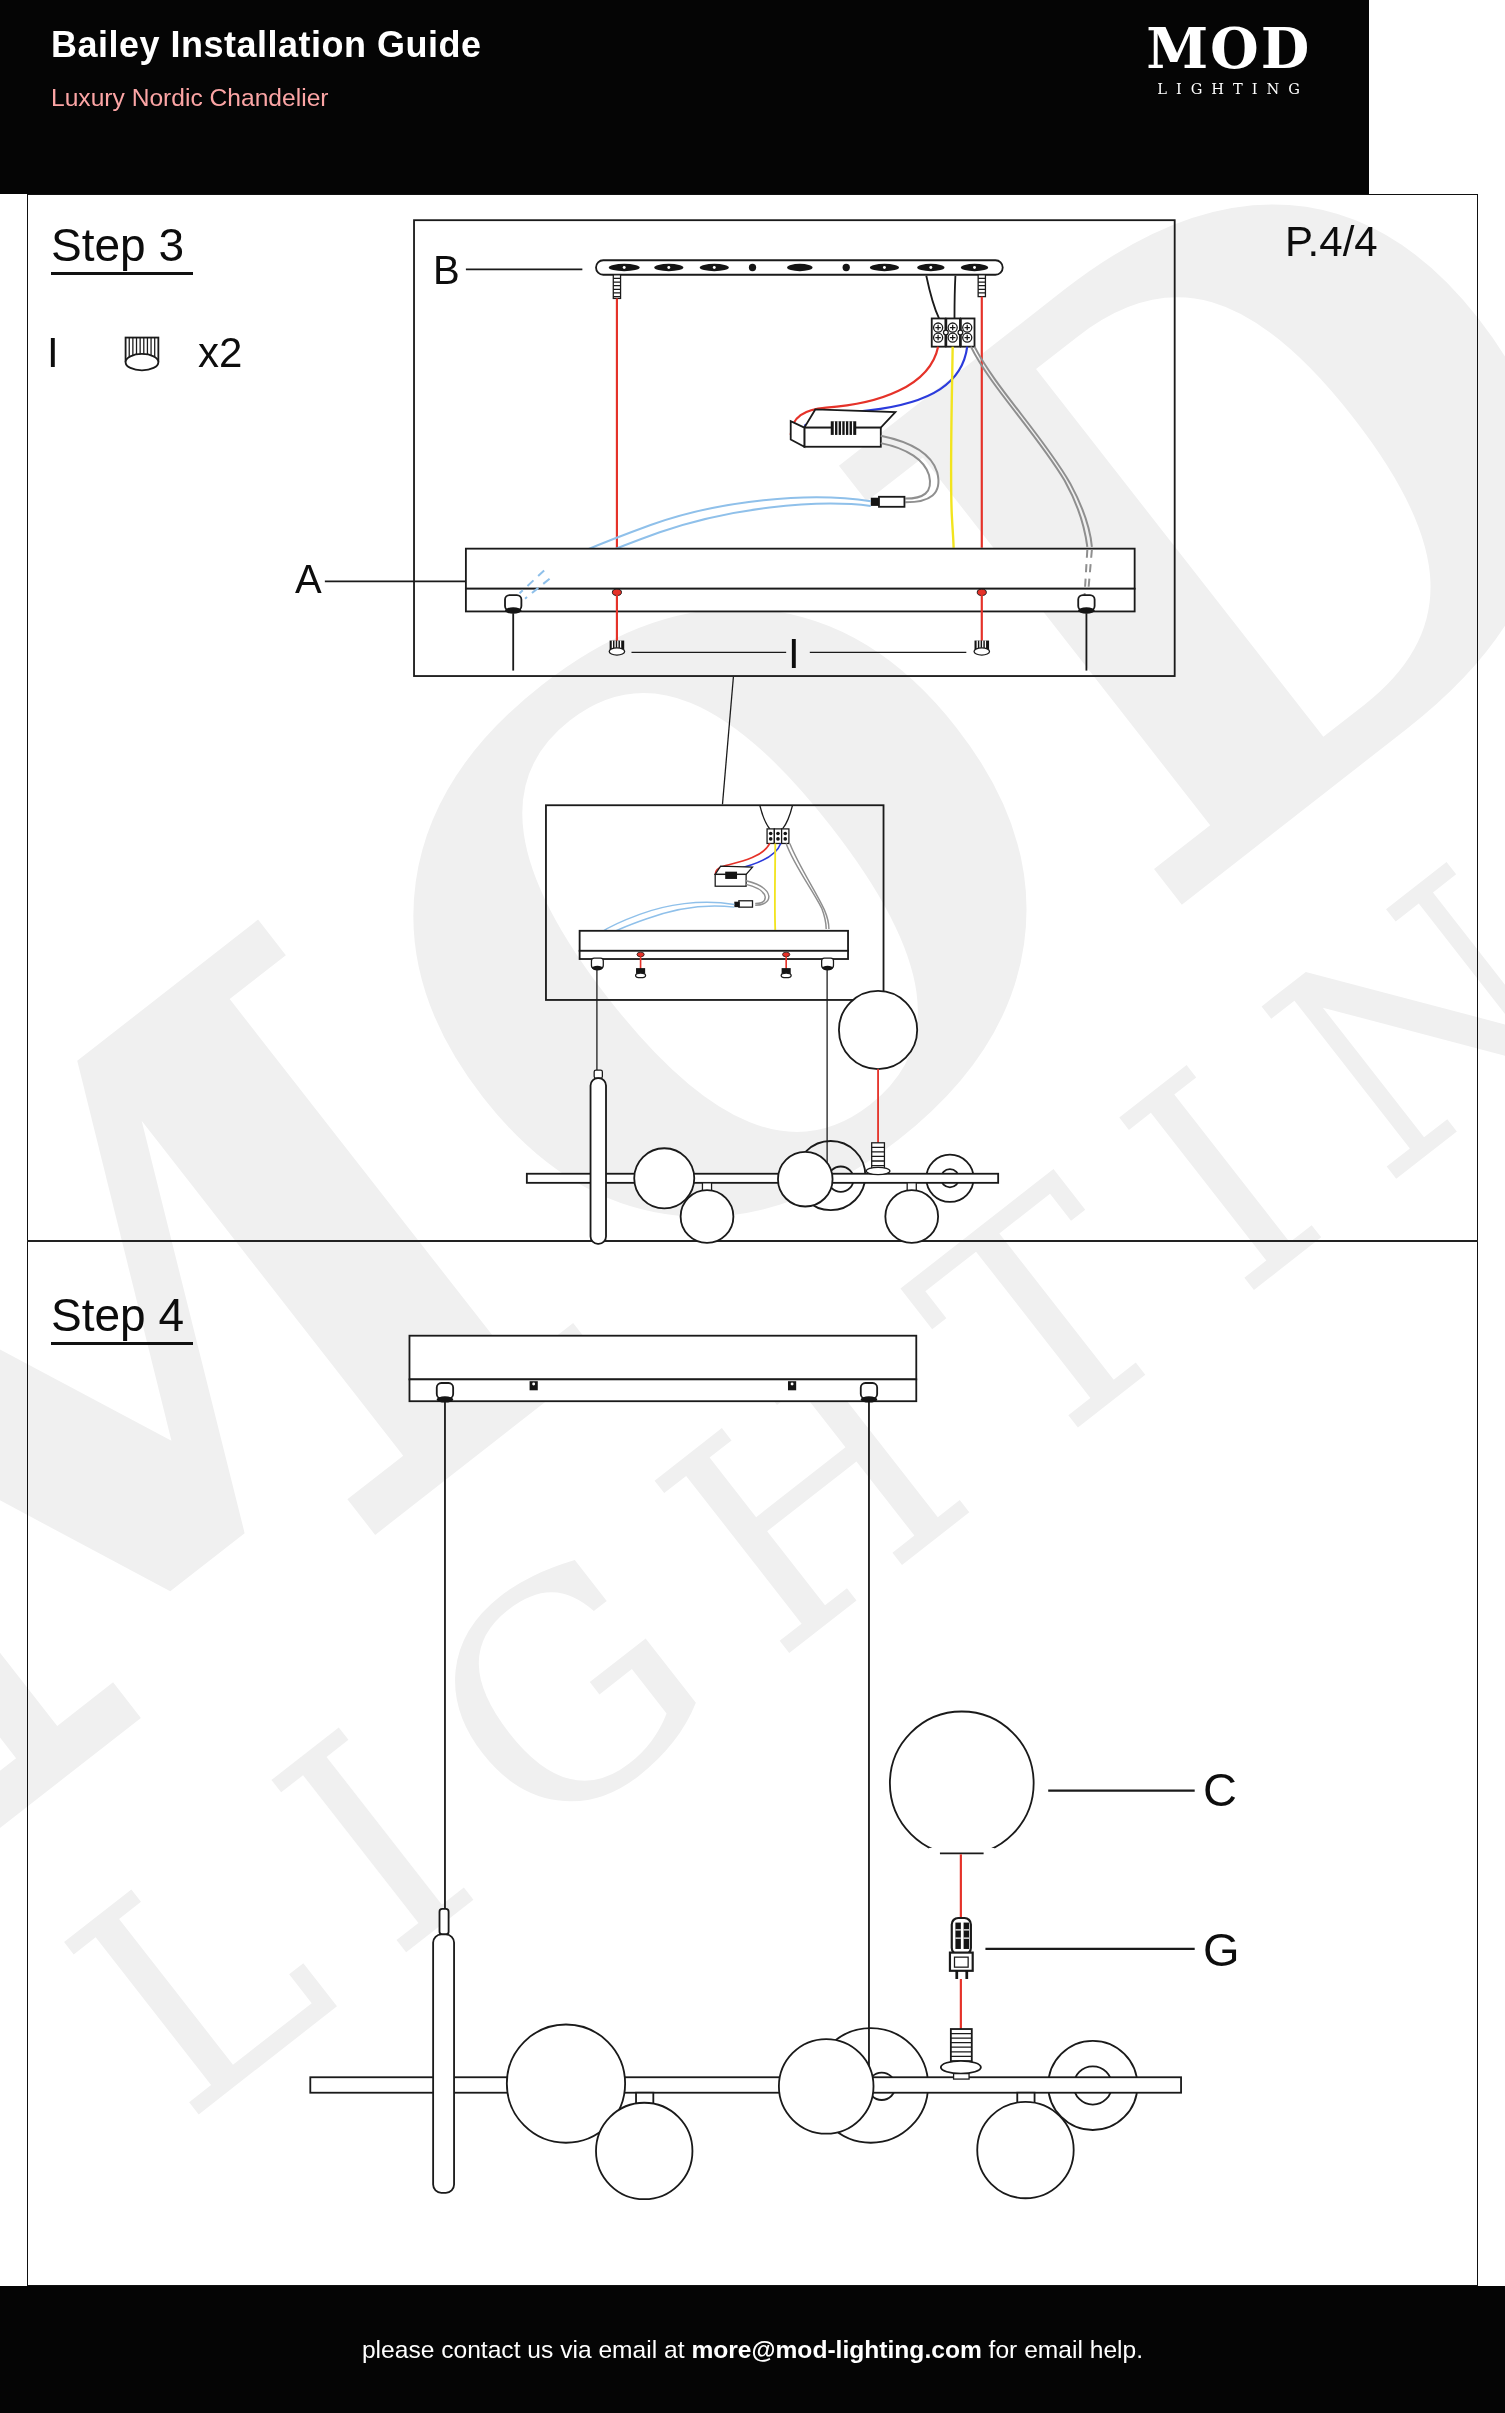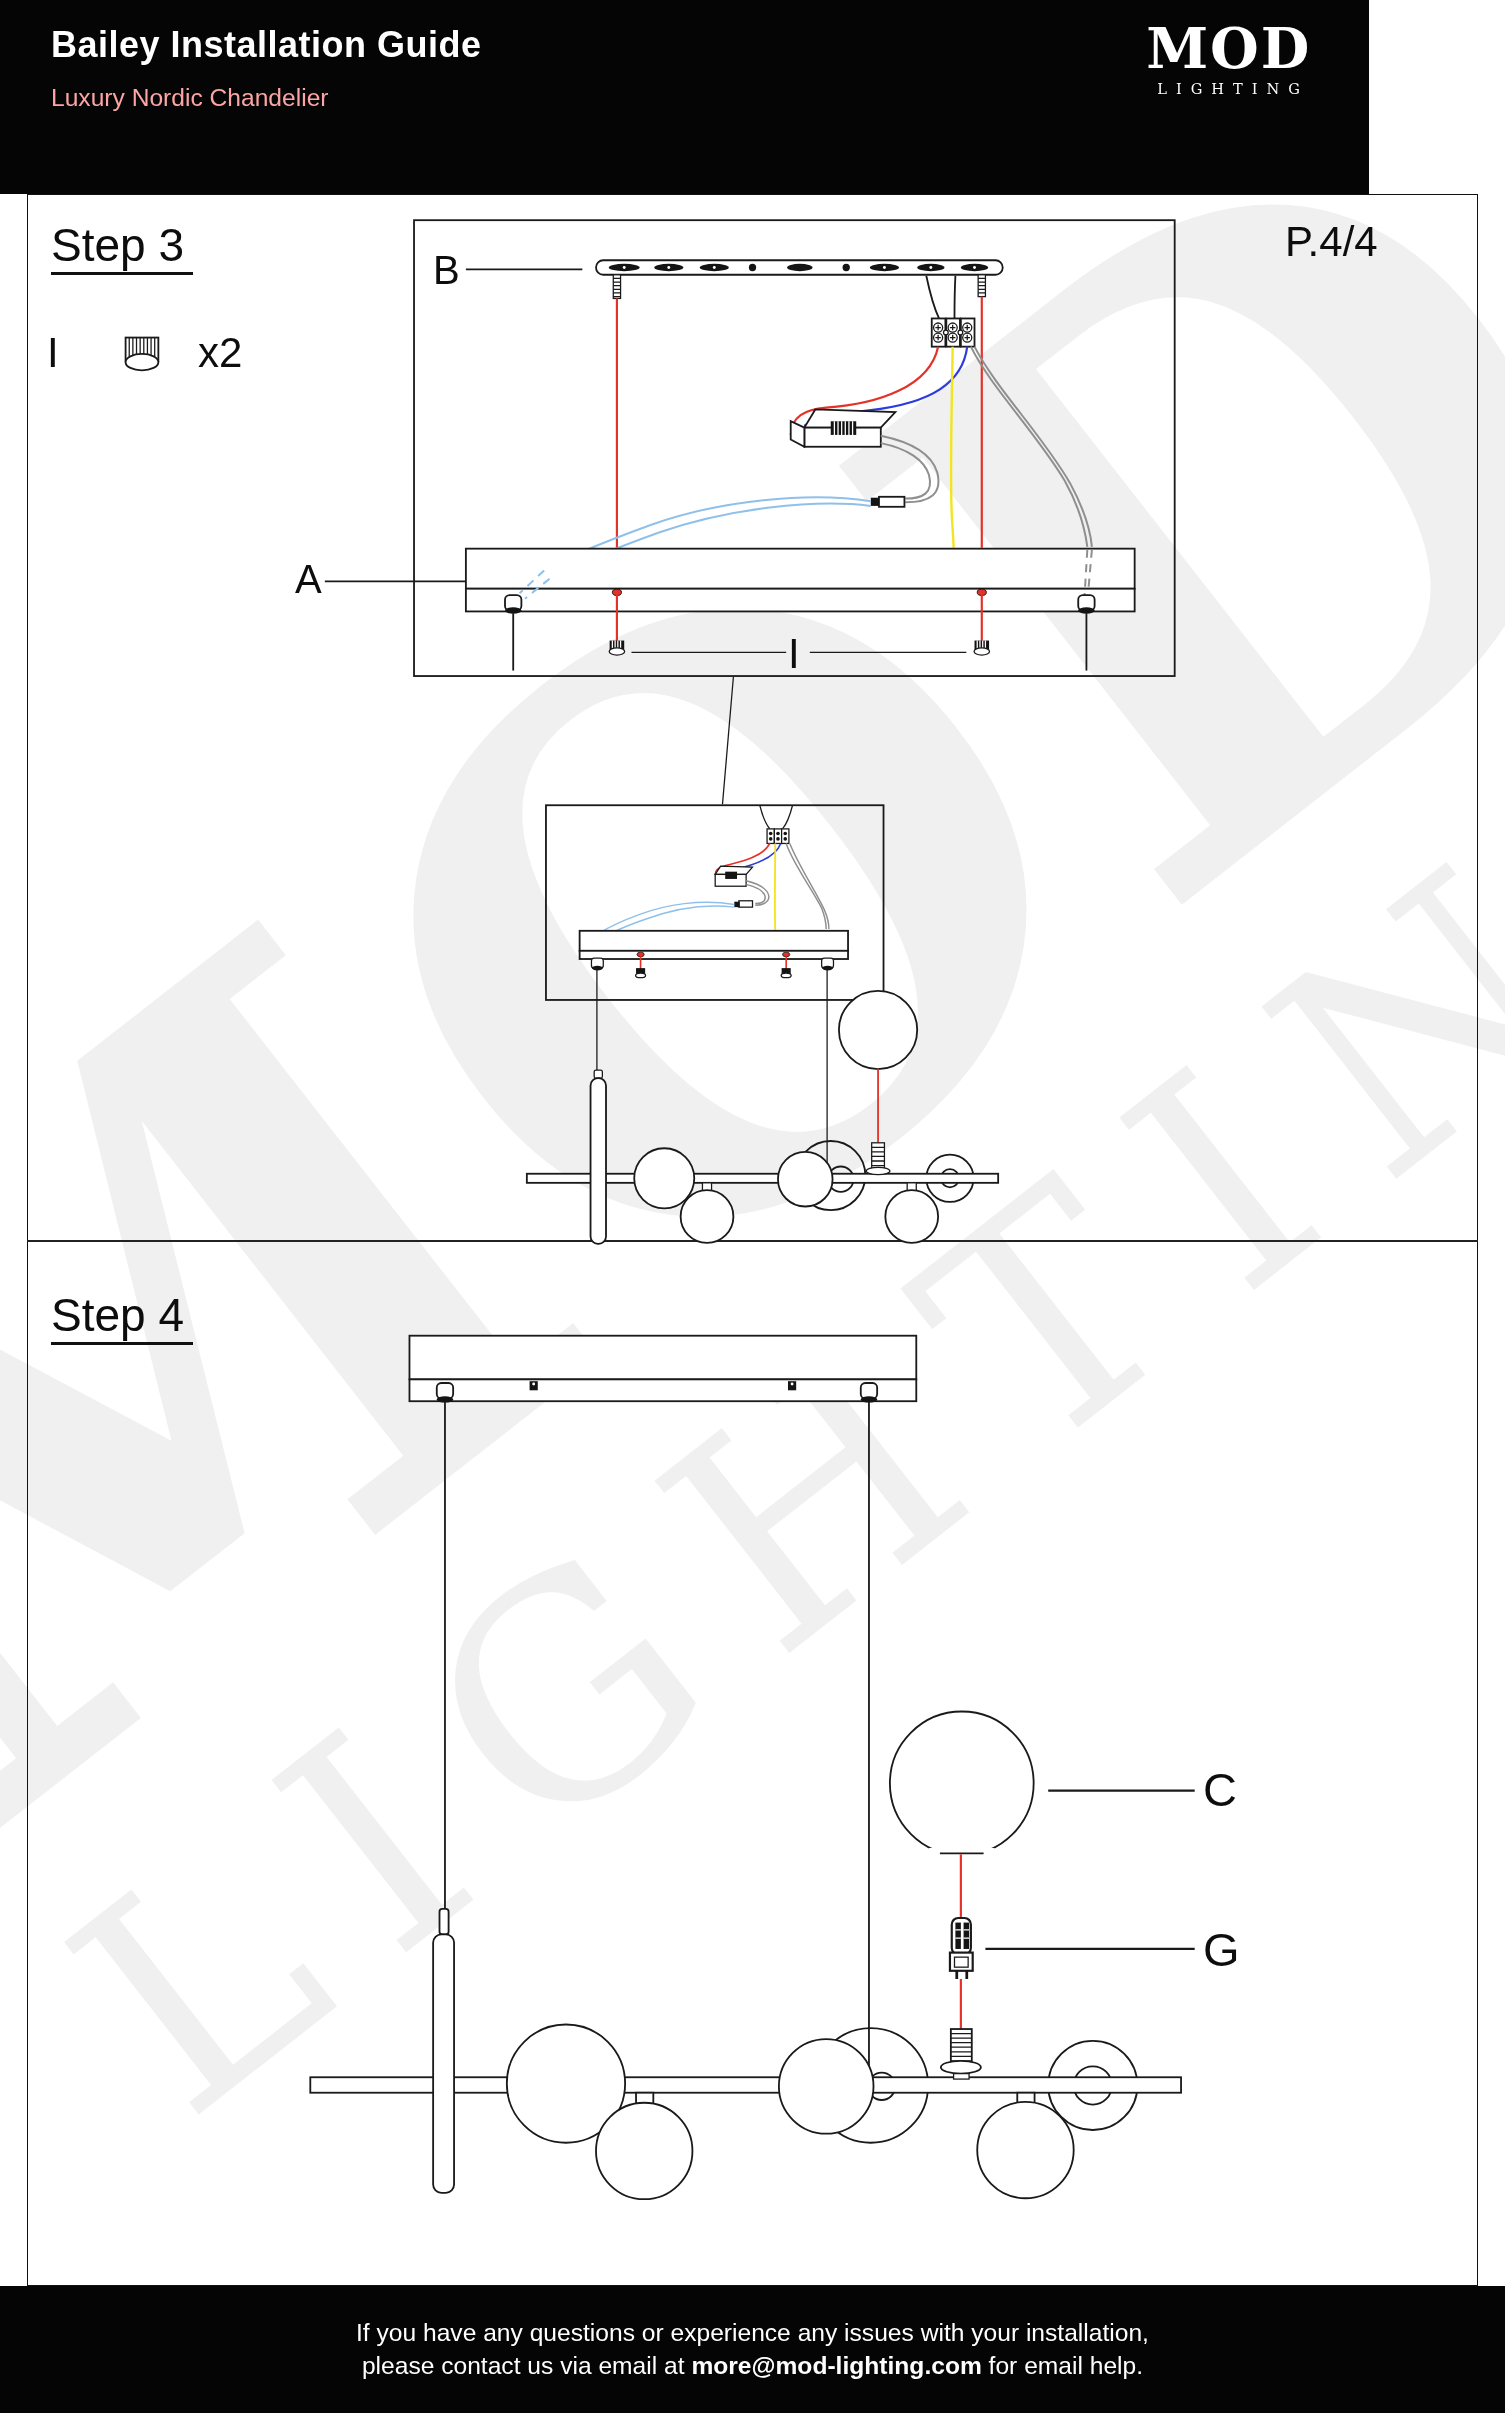--- a/index.html
+++ b/index.html
@@ -366,18 +366,17 @@
         <ellipse cx="1056" cy="2272" rx="22" ry="7" class="lnw"></ellipse>
         <rect x="1048" y="2279" width="17" height="6" class="thinw"></rect>
       </g>
 
       <path class="ln" style="stroke-width:2.4" d="M1152,1968 H1313"></path>
       <path class="ln" style="stroke-width:2.4" d="M1083,2142 H1313"></path>
     </g>
   </svg>
 
   <div class="ftr">
-    <p>If you have any questions or experience any issues with your installation,</p>
     <p><span>please contact us via email at </span><b>more@mod-lighting.com</b><span> for email help.</span></p>
   </div>
 
 </div>
 
 
 </body></html>

